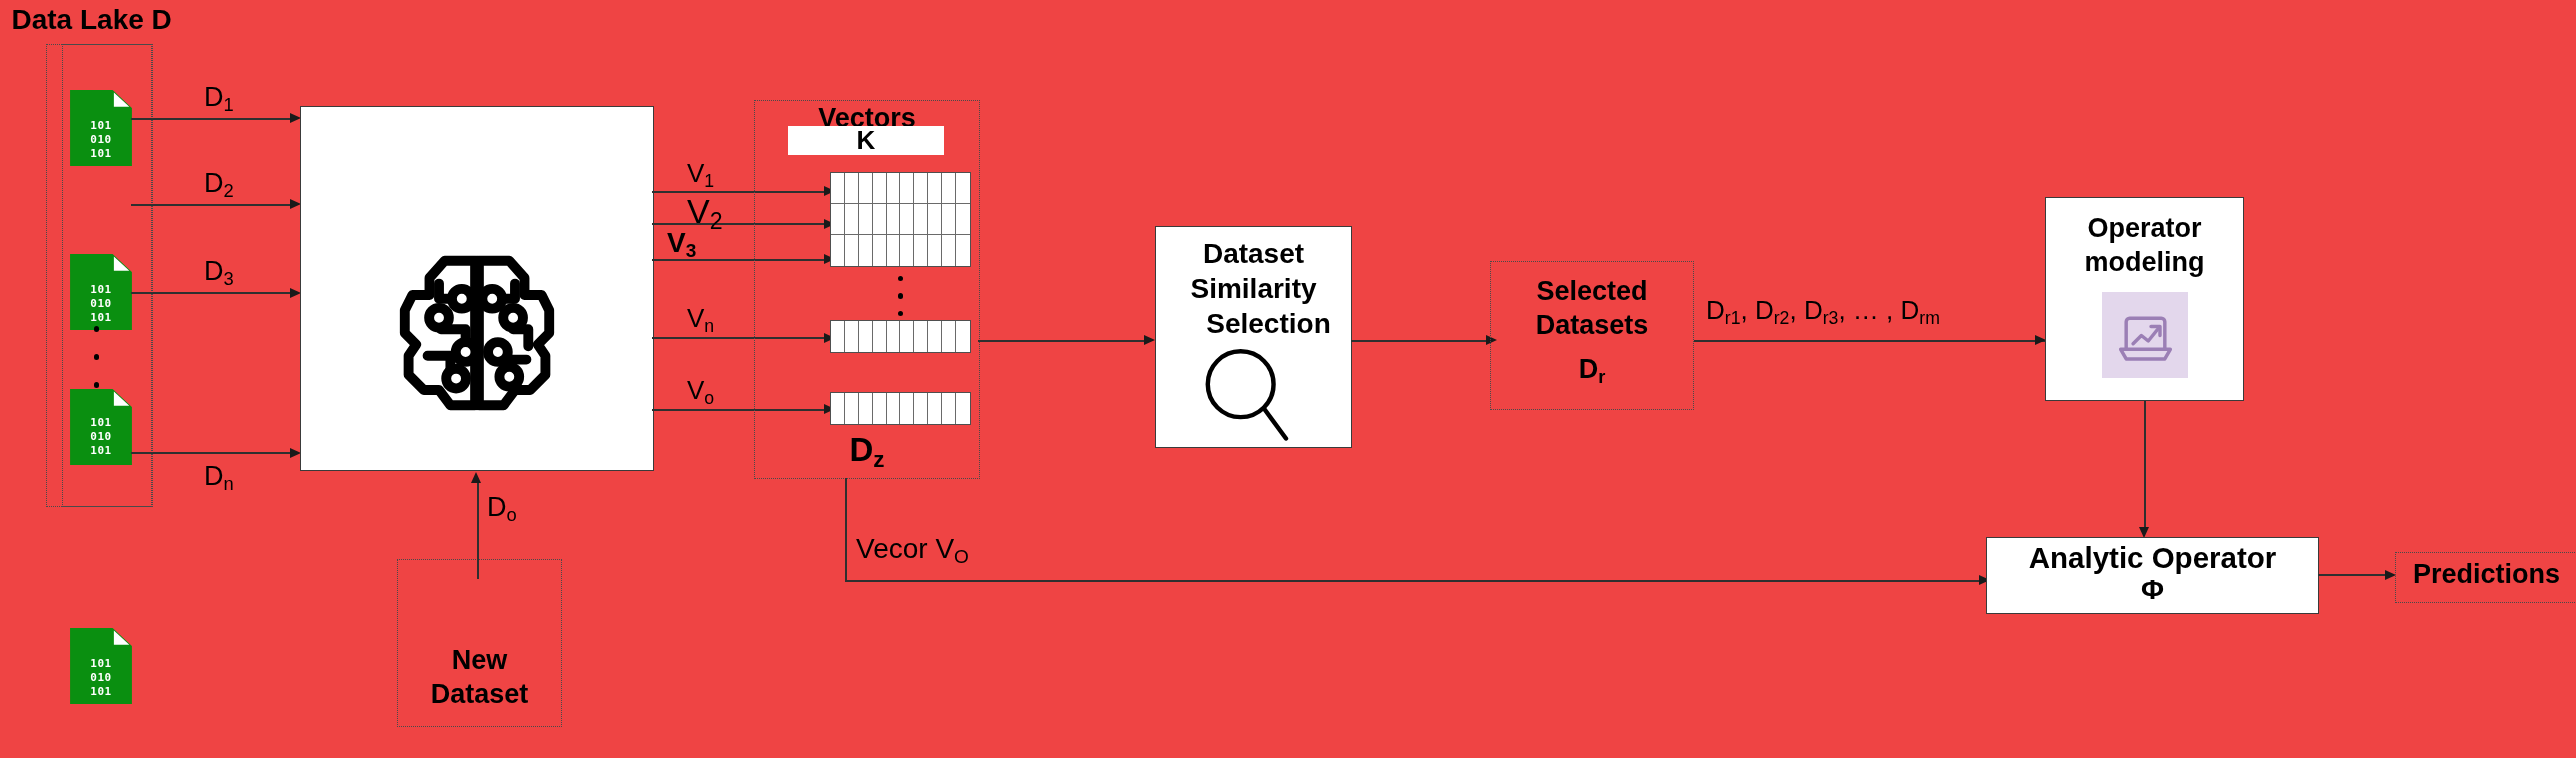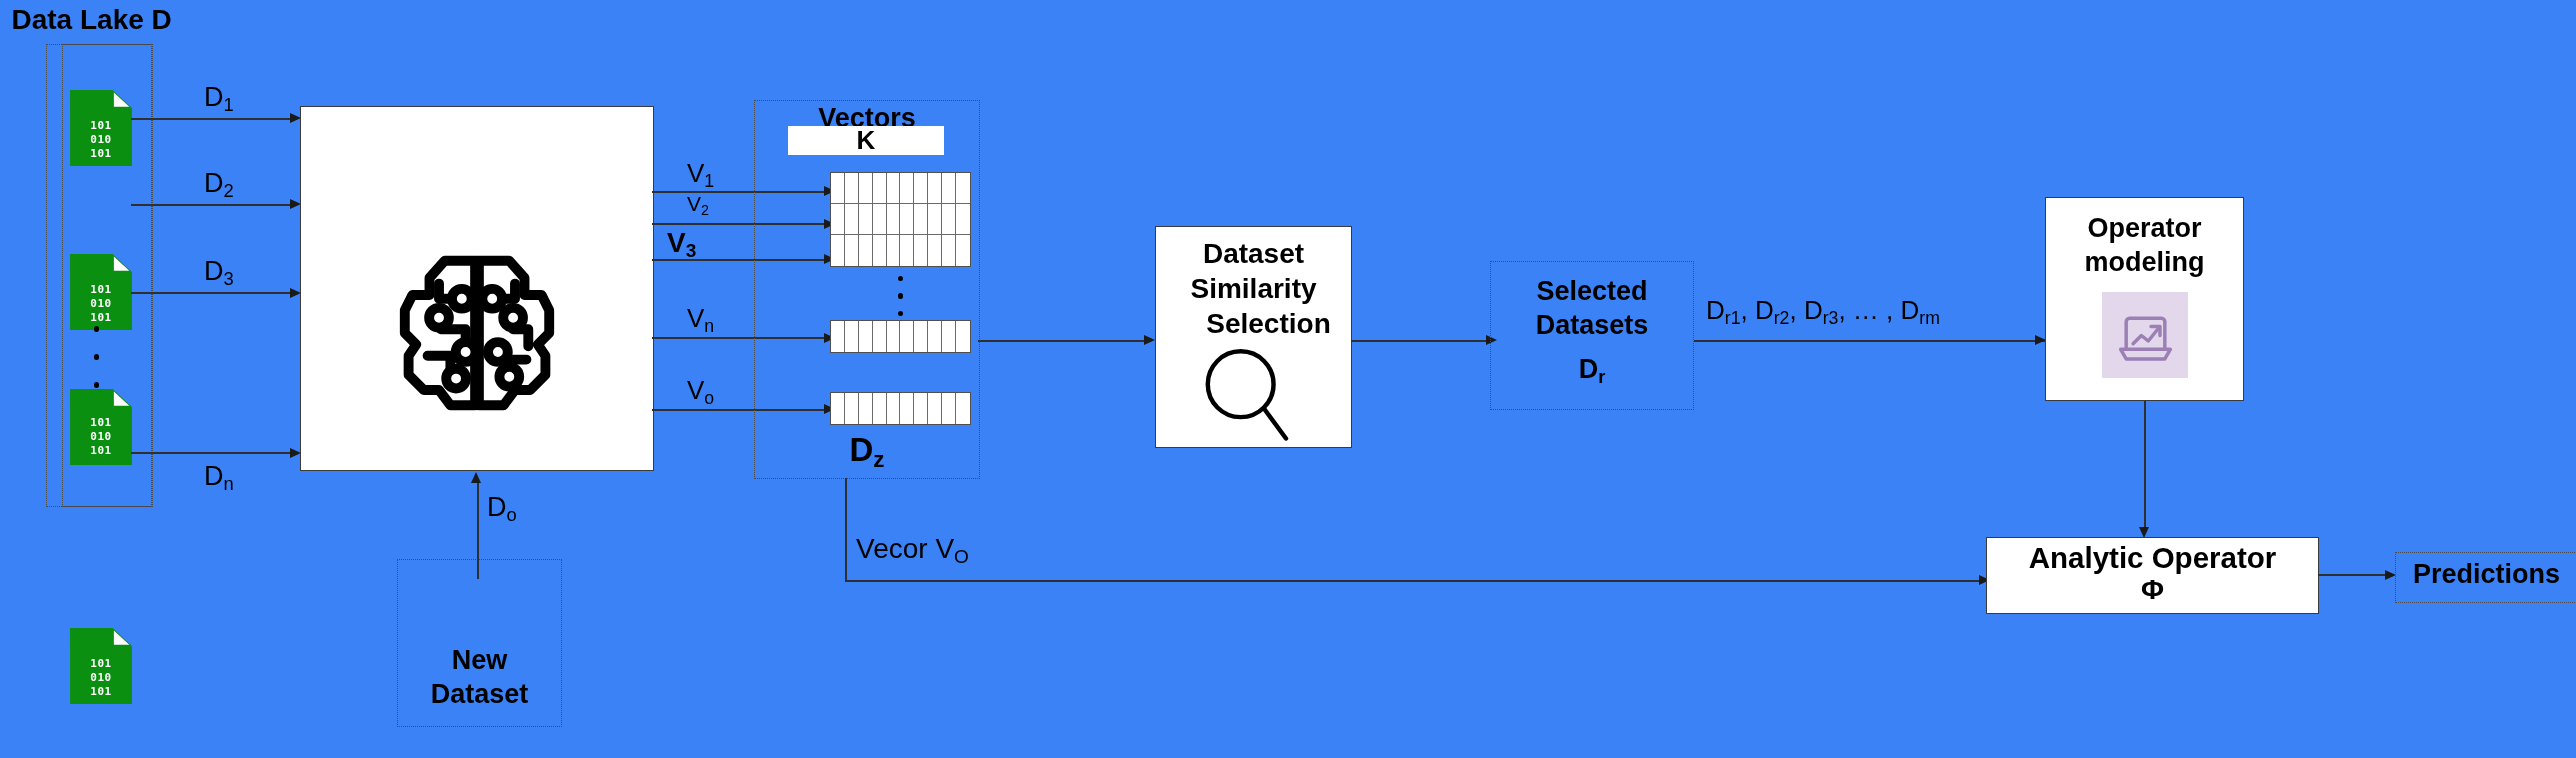--- a/index.html
+++ b/index.html
@@ -1,18 +1,18 @@
 <!DOCTYPE html>
 <html style="font-size:10.3px"><head>
 <meta charset="utf-8">
 <title>NumTabData2Vec Pipeline Diagram</title>
 <style>
   html,body{margin:0;padding:0;background:#ffffff;}
   body{font-family:"Liberation Sans", sans-serif;}
-  #stage{position:relative;width:2576px;height:759px;background:#3b82f6;overflow:hidden;}
+  #stage{position:relative;width:2576px;height:759px;background:#ef4444;overflow:hidden;}
 
   .abs{position:absolute;}
 
   
   .ttl{font-weight:bold;color:#000;line-height:1.12;}
   .plain{color:#000;line-height:1.12;}
   .ctr{text-align:center;}
   sub{font-size:.68em;line-height:0;vertical-align:-.28em;font-weight:inherit;}
 
   
@@ -179,21 +179,21 @@
   </div>
 
   <div class="abs hline" style="left:652px;top:191px;width:179px;"></div>
   <div class="abs arrow-r" style="left:824px;top:186px;"></div>
   <div class="abs plain" style="left:687px;top:159px;font-size:26px;">
     <span>V</span><sub>1</sub>
   </div>
 
   <div class="abs hline" style="left:652px;top:223px;width:179px;"></div>
   <div class="abs arrow-r" style="left:824px;top:219px;"></div>
-  <div class="abs plain" style="left:687px;top:192px;font-size:21px;">
+  <div class="abs plain" style="left:687px;top:192px;font-size:34px;">
     <span>V</span><sub>2</sub>
   </div>
 
   <div class="abs hline" style="left:652px;top:259px;width:179px;"></div>
   <div class="abs arrow-r" style="left:824px;top:254px;"></div>
   <div class="abs plain" style="left:667px;top:227px;font-size:28px;font-weight:bold;">
     <span>V</span><sub>3</sub>
   </div>
 
   <div class="abs hline" style="left:652px;top:337px;width:179px;"></div>

